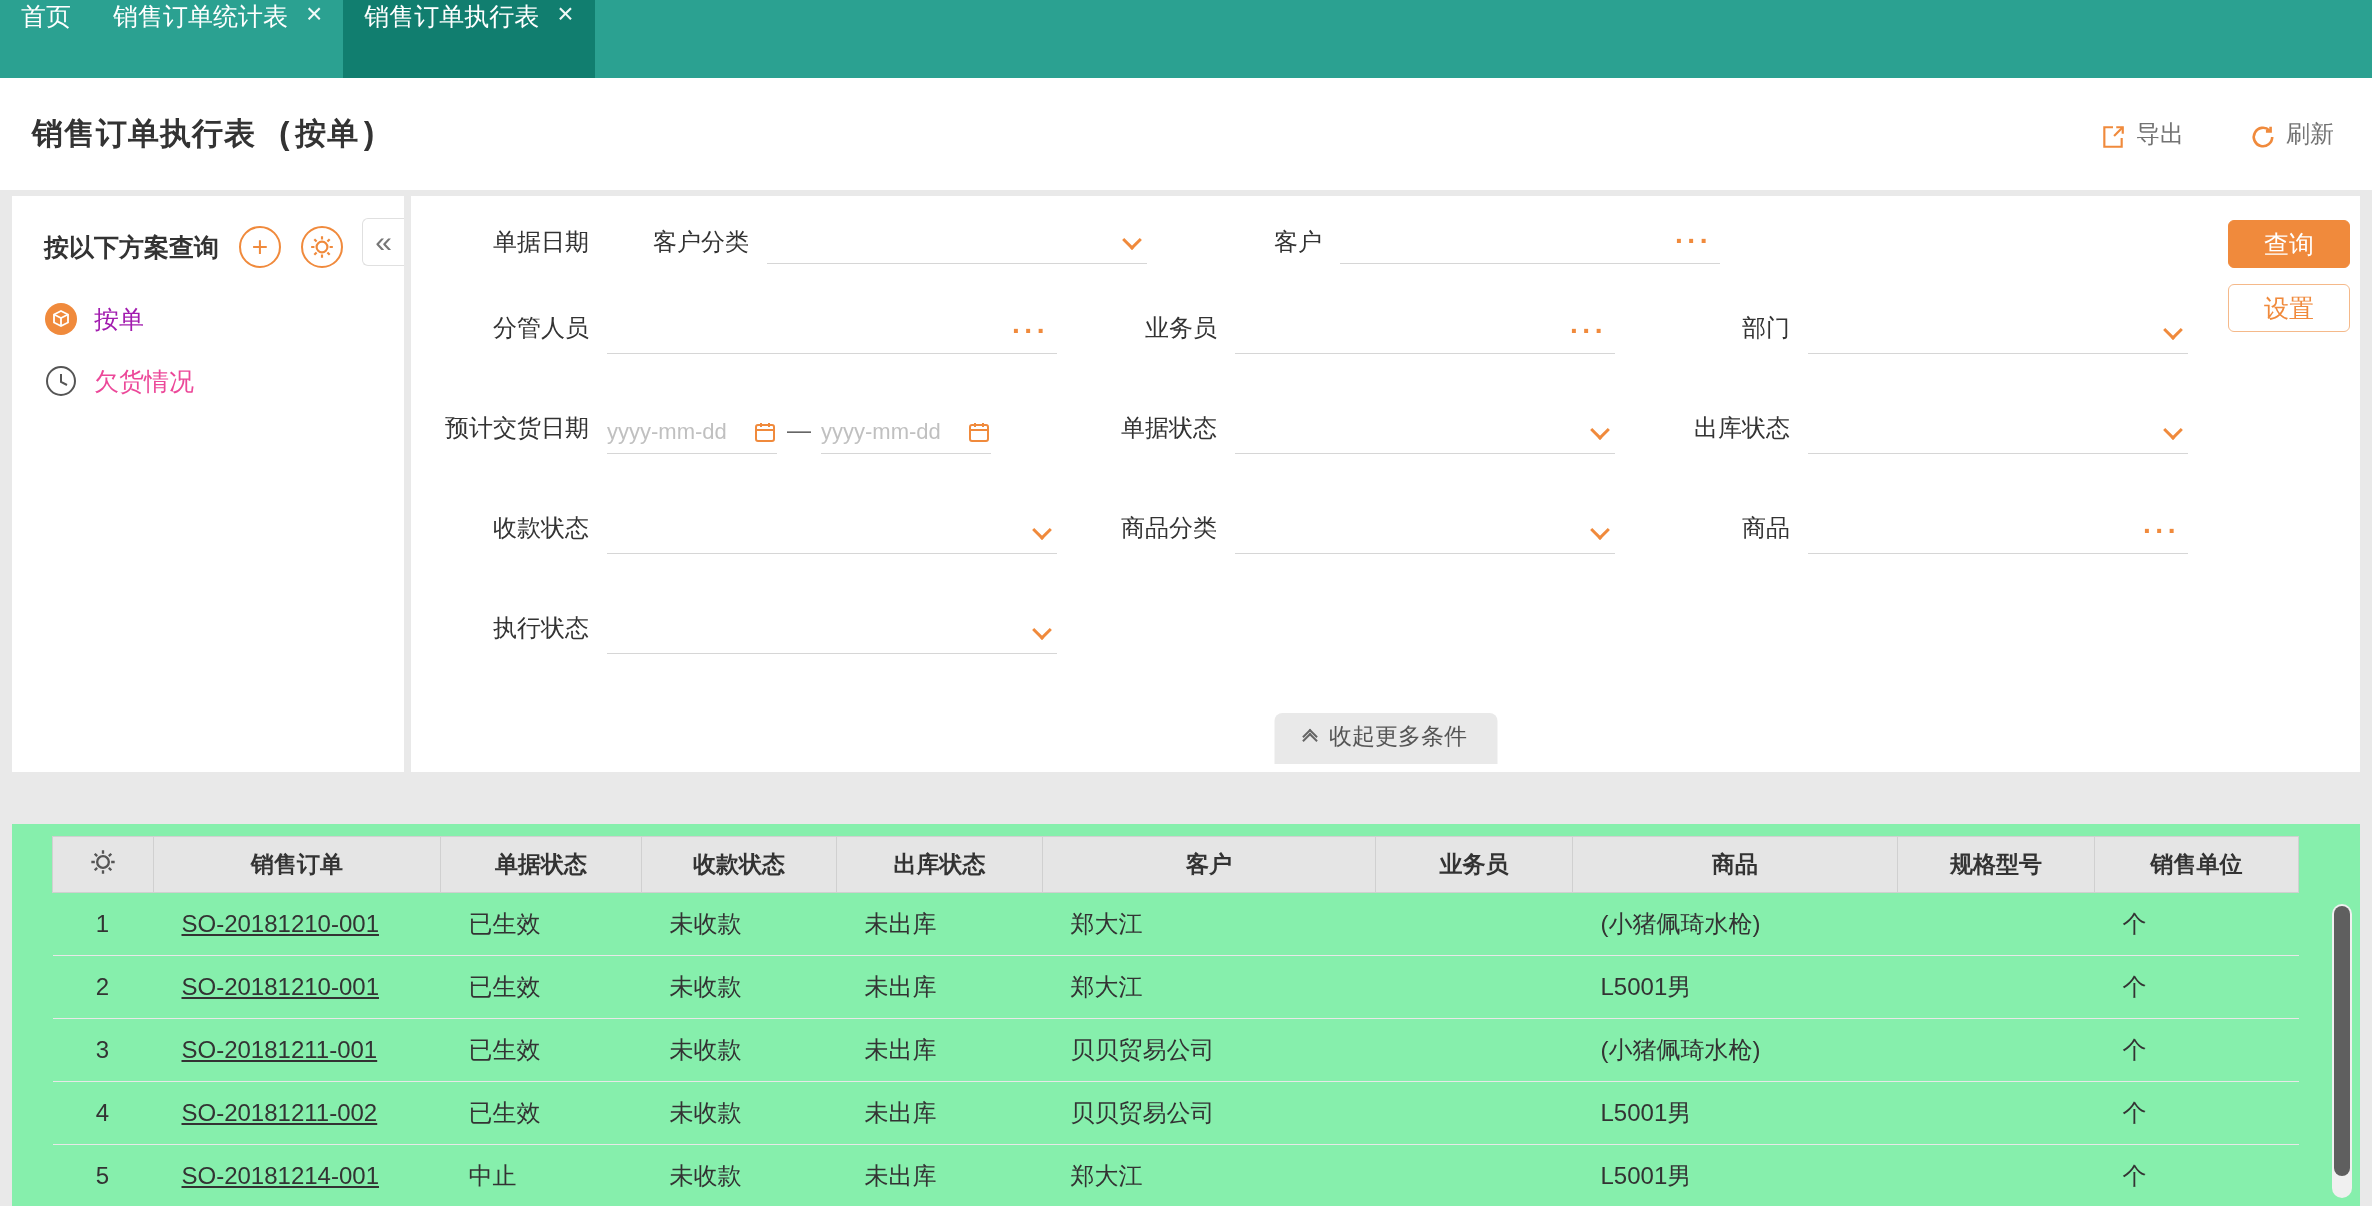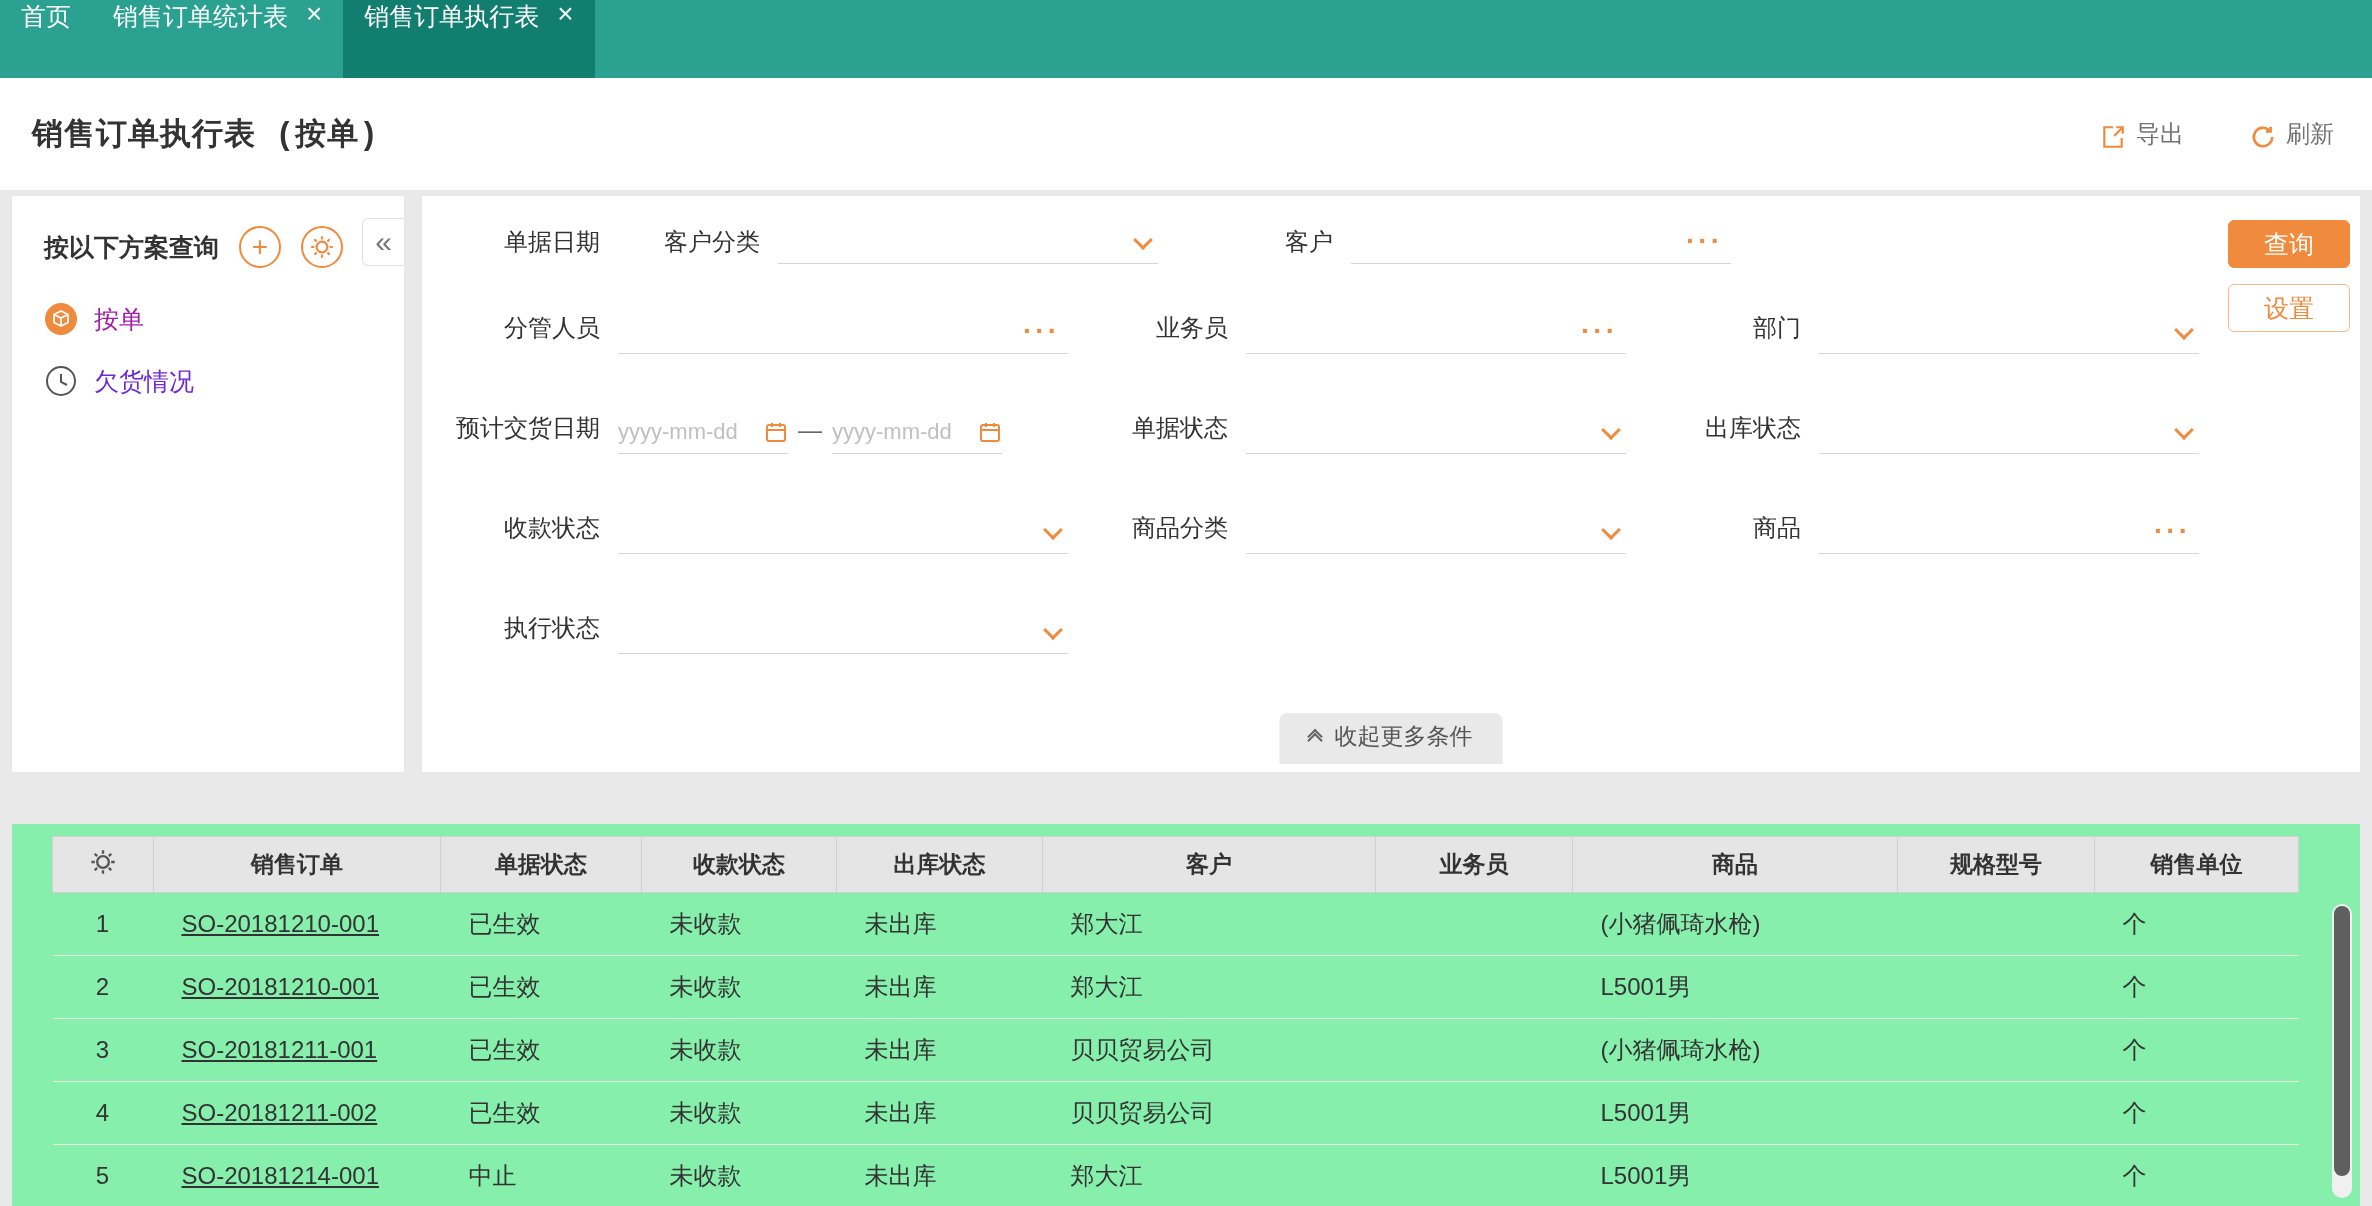--- a/index.html
+++ b/index.html
@@ -18,34 +18,34 @@
   .tab.active { background: #117e6f; }
 
   
   .titlebar { height: 112px; background: #fff; display: flex; align-items: center; padding: 0 32px; }
   .page-title { font-size: 31px; font-weight: 600; letter-spacing: 1px; font-family: Liberation Mono, monospace; }
   .title-actions { margin-left: auto; display: flex; align-items: center; gap: 54px; }
   .taction { display: flex; align-items: flex-end; gap: 10px; font-size: 24px; color: #737373;
              background: none; border: none; cursor: pointer; font-family: inherit; }
 
   
-  .main { display: flex; gap: 18px; margin: 6px 12px 0 12px; height: 576px; }
+  .main { display: flex; gap: 7px; margin: 6px 12px 0 12px; height: 576px; }
 
   .sidebar { width: 392px; background: #fff; position: relative; padding: 30px 0 0 32px; flex-shrink: 0; }
   .sidebar-header { display: flex; align-items: center; gap: 20px; }
   .sidebar-title { font-size: 25px; font-weight: 700; }
   .circle-btn { width: 42px; height: 42px; border: 2px solid #f08a3c; border-radius: 50%;
                 color: #f08a3c; display: flex; align-items: center; justify-content: center;
                 font-size: 28px; cursor: pointer; background: #fff; }
   .collapse-box { position: absolute; right: 0; top: 22px; width: 42px; height: 48px;
                   border: 1px solid #e0e0e0; border-right: none; border-radius: 6px 0 0 6px;
                   display: flex; align-items: center; justify-content: center;
                   font-size: 30px; color: #777; cursor: pointer; background: #fff; }
   .scheme-list { margin-top: 34px; display: flex; flex-direction: column; gap: 28px; }
-  .scheme-item { display: flex; align-items: center; gap: 16px; font-size: 25px; color: #6d28d9; cursor: pointer; }
+  .scheme-item { display: flex; align-items: center; gap: 16px; font-size: 25px; color: #ec4899; cursor: pointer; }
   .scheme-item.active { color: #a21caf; }
 
   
   .filter-panel { flex: 1; background: #fff; position: relative; padding: 24px 0 0 28px; }
   .frow { display: flex; margin-bottom: 56px; }
   .flabel { font-size: 24px; color: #333; text-align: right; flex-shrink: 0;
             align-self: flex-end; padding-bottom: 10px; white-space: nowrap; }
   .l1 { width: 150px; } .l2 { width: 160px; } .l3 { width: 175px; }
   .fctrl { margin-left: 18px; position: relative; align-self: flex-end; }
   .c1 { width: 450px; } .c2 { width: 380px; } .c3 { width: 380px; }

